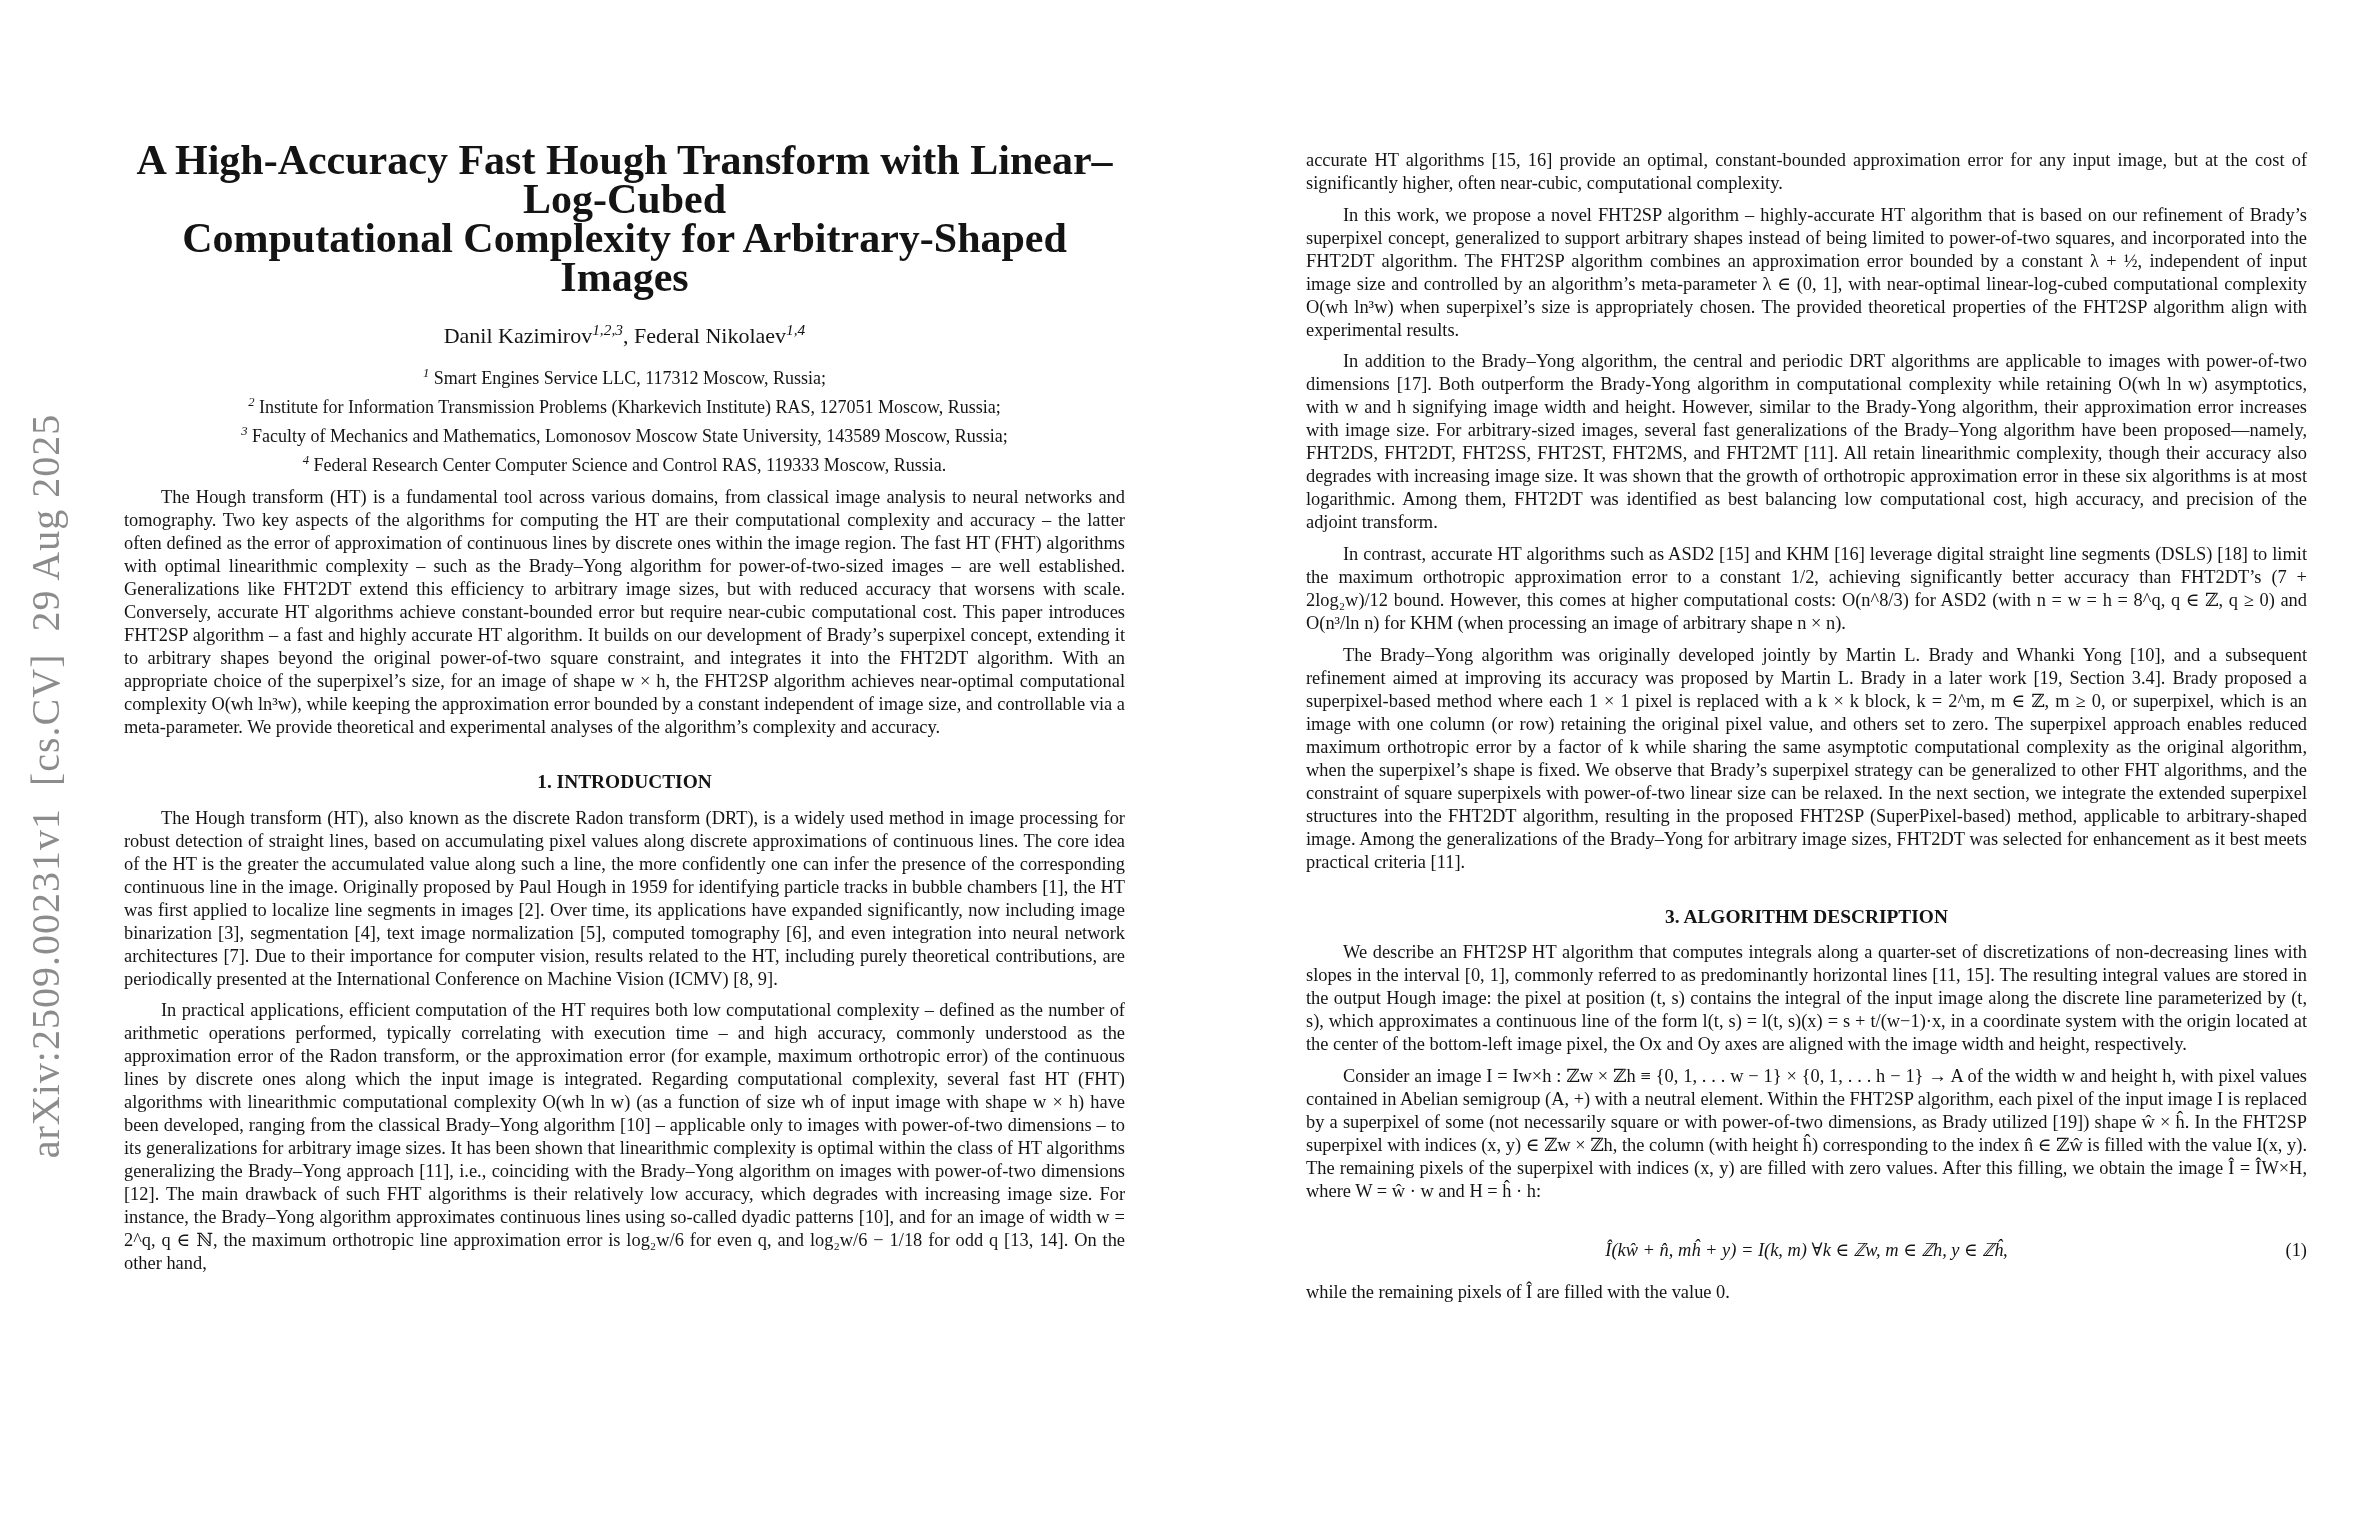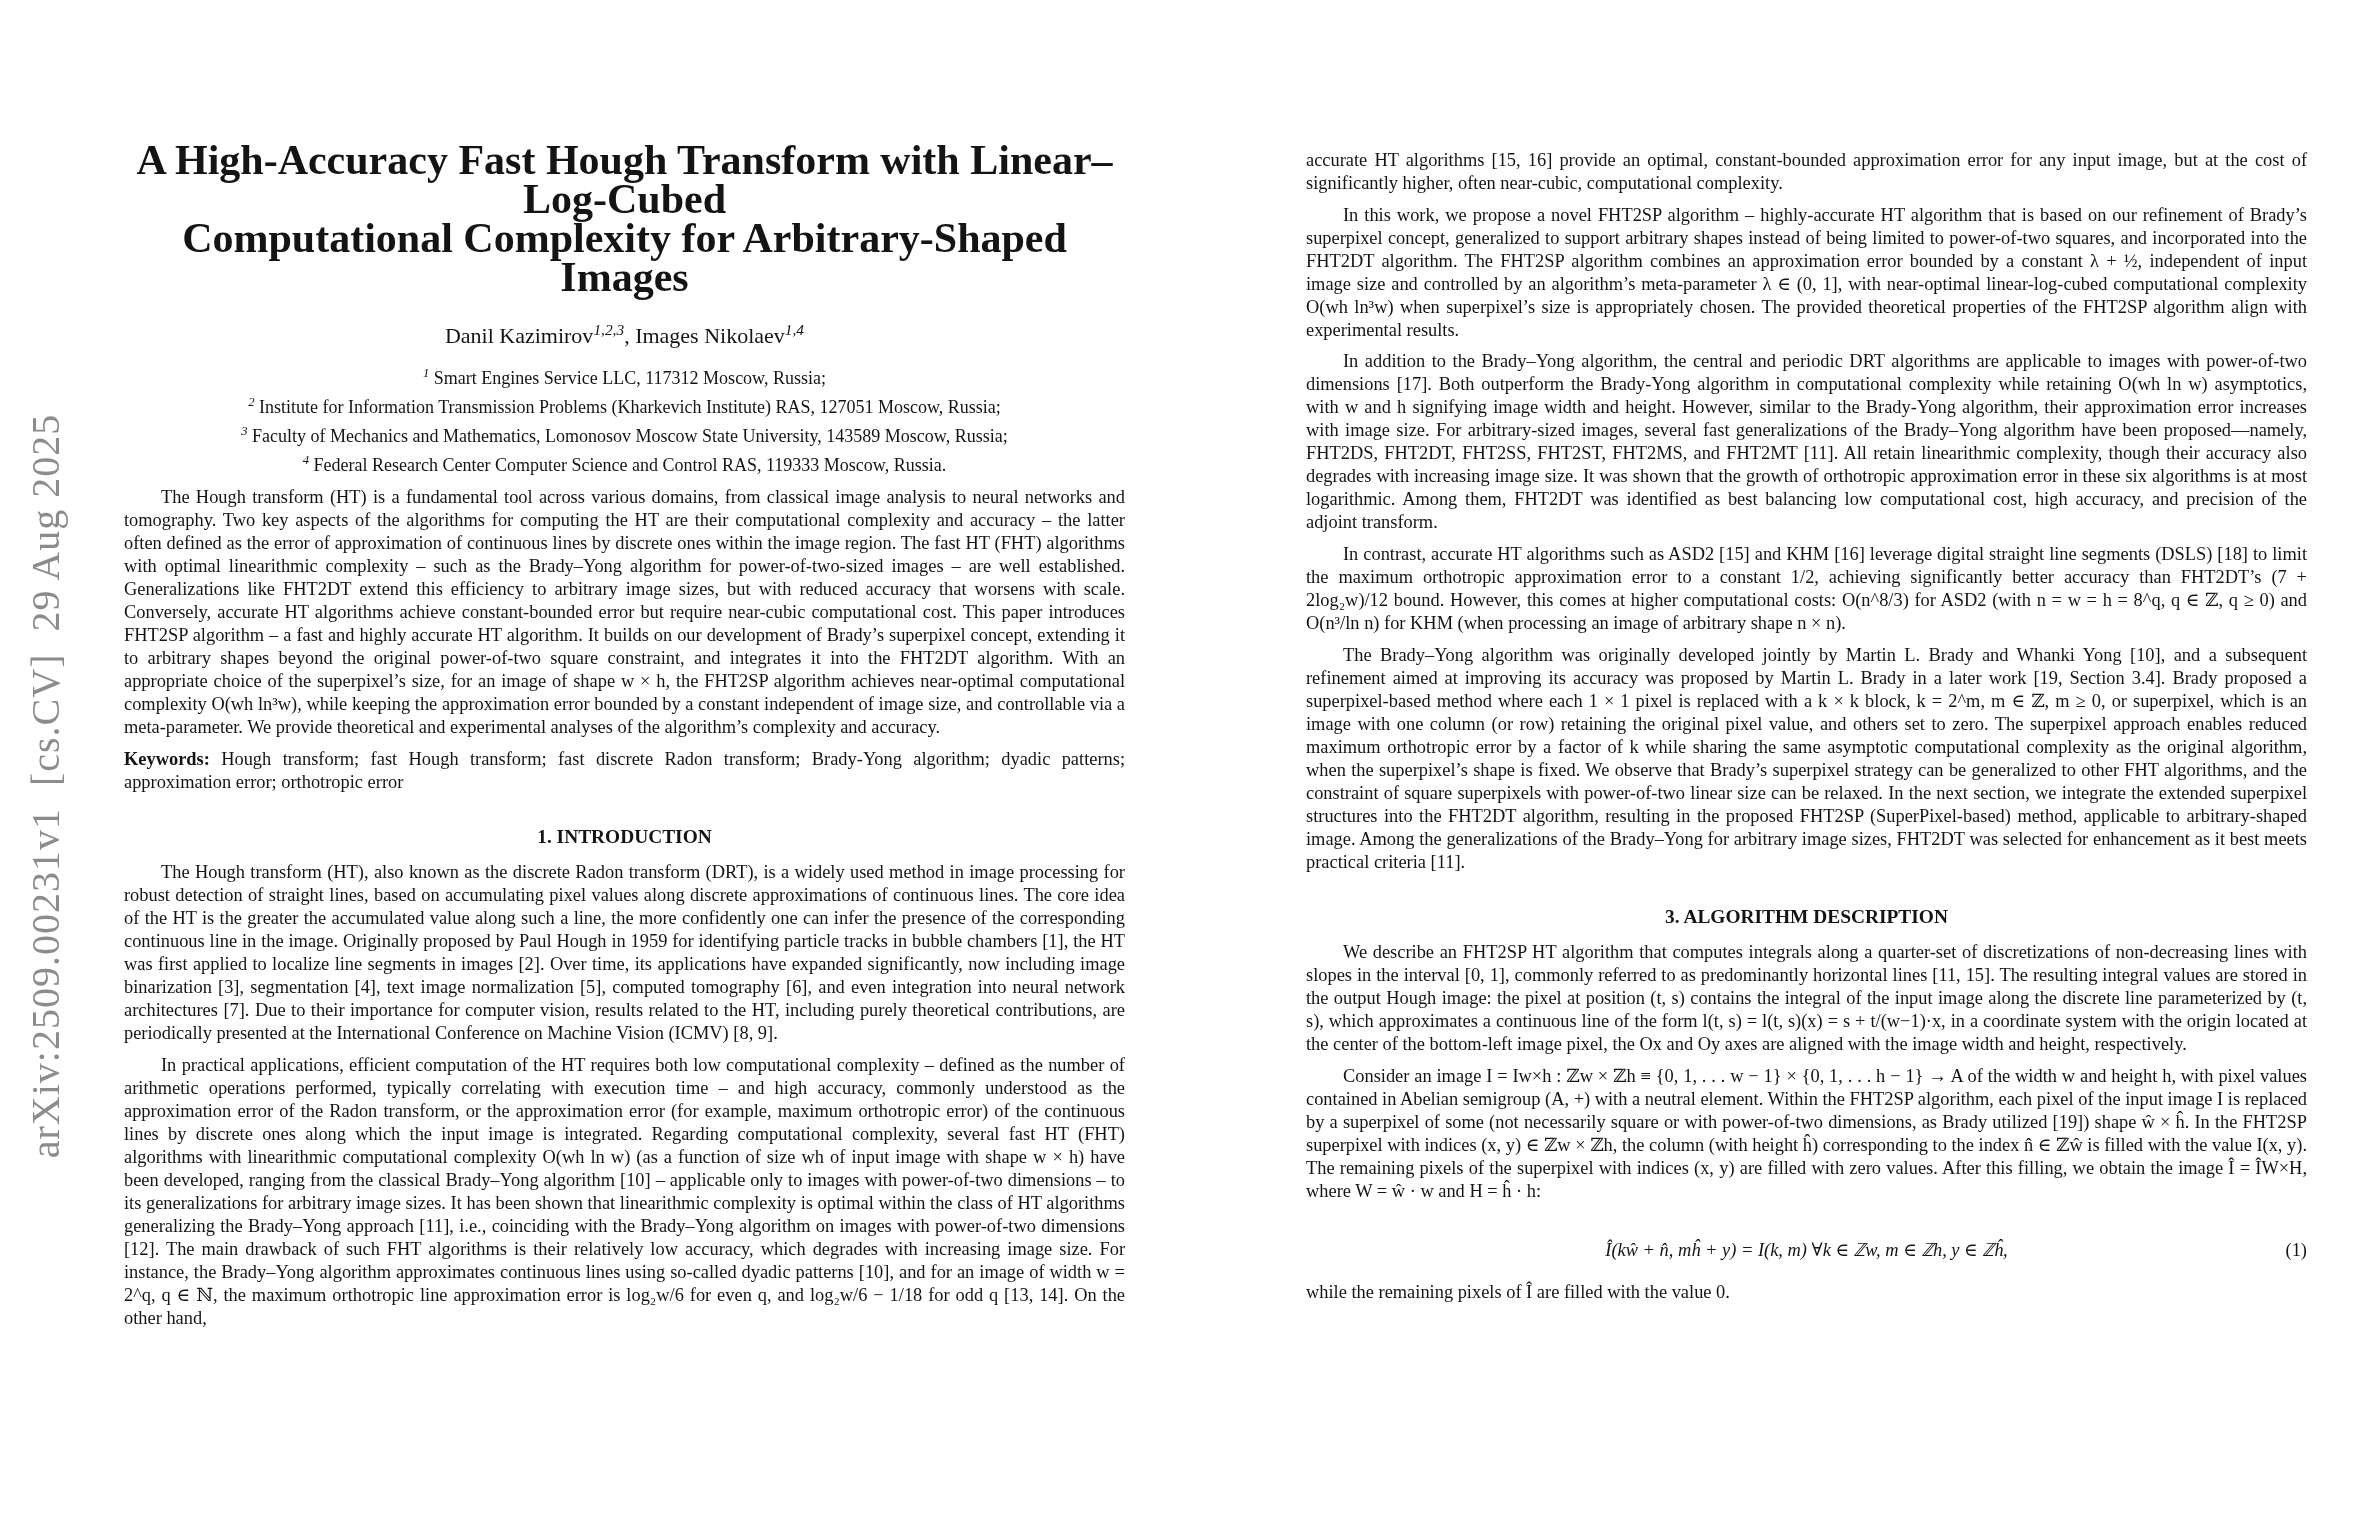--- a/index.html
+++ b/index.html
@@ -91,33 +91,32 @@
 
   <div class="stamp">arXiv:2509.00231v1  [cs.CV]  29 Aug 2025</div>
 
   <div class="col" id="col-left">
     <div class="title">
       <div>A High-Accuracy Fast Hough Transform with Linear–Log-Cubed</div>
       <div>Computational Complexity for Arbitrary-Shaped Images</div>
     </div>
 
     <div class="authors">
-      <span>Danil Kazimirov</span><sup>1,2,3</sup><span>, </span><span>Images Nikolaev</span><sup>1,4</sup>
+      <span>Danil Kazimirov</span><sup>1,2,3</sup><span>, </span><span>Federal Nikolaev</span><sup>1,4</sup>
     </div>
 
     <div class="affils">
       <div class="affil"><sup>1</sup><span> Smart Engines Service LLC, 117312 Moscow, Russia;</span></div>
       <div class="affil"><sup>2</sup><span> Institute for Information Transmission Problems (Kharkevich Institute) RAS, 127051 Moscow, Russia;</span></div>
       <div class="affil"><sup>3</sup><span> Faculty of Mechanics and Mathematics, Lomonosov Moscow State University, 143589 Moscow, Russia;</span></div>
       <div class="affil"><sup>4</sup><span> Federal Research Center Computer Science and Control RAS, 119333 Moscow, Russia.</span></div>
     </div>
 
     <p class="body-par indent">The Hough transform (HT) is a fundamental tool across various domains, from classical image analysis to neural networks and tomography. Two key aspects of the algorithms for computing the HT are their computational complexity and accuracy – the latter often defined as the error of approximation of continuous lines by discrete ones within the image region. The fast HT (FHT) algorithms with optimal linearithmic complexity – such as the Brady–Yong algorithm for power-of-two-sized images – are well established. Generalizations like FHT2DT extend this efficiency to arbitrary image sizes, but with reduced accuracy that worsens with scale. Conversely, accurate HT algorithms achieve constant-bounded error but require near-cubic computational cost. This paper introduces FHT2SP algorithm – a fast and highly accurate HT algorithm. It builds on our development of Brady’s superpixel concept, extending it to arbitrary shapes beyond the original power-of-two square constraint, and integrates it into the FHT2DT algorithm. With an appropriate choice of the superpixel’s size, for an image of shape w × h, the FHT2SP algorithm achieves near-optimal computational complexity O(wh ln³w), while keeping the approximation error bounded by a constant independent of image size, and controllable via a meta-parameter. We provide theoretical and experimental analyses of the algorithm’s complexity and accuracy.</p>
 
-    <p class="body-par kw"><span class="kw-label">Keywords:</span><span> Hough transform; fast Hough transform; fast discrete Radon transform; Brady-Yong algorithm; dyadic patterns; approximation error; orthotropic error</span></p>
 
     <div class="sec-heading">1. INTRODUCTION</div>
     <p class="body-par indent">The Hough transform (HT), also known as the discrete Radon transform (DRT), is a widely used method in image processing for robust detection of straight lines, based on accumulating pixel values along discrete approximations of continuous lines. The core idea of the HT is the greater the accumulated value along such a line, the more confidently one can infer the presence of the corresponding continuous line in the image. Originally proposed by Paul Hough in 1959 for identifying particle tracks in bubble chambers [1], the HT was first applied to localize line segments in images [2]. Over time, its applications have expanded significantly, now including image binarization [3], segmentation [4], text image normalization [5], computed tomography [6], and even integration into neural network architectures [7]. Due to their importance for computer vision, results related to the HT, including purely theoretical contributions, are periodically presented at the International Conference on Machine Vision (ICMV) [8, 9].</p>
     <p class="body-par indent">In practical applications, efficient computation of the HT requires both low computational complexity – defined as the number of arithmetic operations performed, typically correlating with execution time – and high accuracy, commonly understood as the approximation error of the Radon transform, or the approximation error (for example, maximum orthotropic error) of the continuous lines by discrete ones along which the input image is integrated. Regarding computational complexity, several fast HT (FHT) algorithms with linearithmic computational complexity O(wh ln w) (as a function of size wh of input image with shape w × h) have been developed, ranging from the classical Brady–Yong algorithm [10] – applicable only to images with power-of-two dimensions – to its generalizations for arbitrary image sizes. It has been shown that linearithmic complexity is optimal within the class of HT algorithms generalizing the Brady–Yong approach [11], i.e., coinciding with the Brady–Yong algorithm on images with power-of-two dimensions [12]. The main drawback of such FHT algorithms is their relatively low accuracy, which degrades with increasing image size. For instance, the Brady–Yong algorithm approximates continuous lines using so-called dyadic patterns [10], and for an image of width w = 2^q, q ∈ ℕ, the maximum orthotropic line approximation error is log₂w/6 for even q, and log₂w/6 − 1/18 for odd q [13, 14]. On the other hand,</p>
   </div>
 
   <div class="col" id="col-right">
     <p class="body-par" style="margin-top:8px">accurate HT algorithms [15, 16] provide an optimal, constant-bounded approximation error for any input image, but at the cost of significantly higher, often near-cubic, computational complexity.</p>
     <p class="body-par indent">In this work, we propose a novel FHT2SP algorithm – highly-accurate HT algorithm that is based on our refinement of Brady’s superpixel concept, generalized to support arbitrary shapes instead of being limited to power-of-two squares, and incorporated into the FHT2DT algorithm. The FHT2SP algorithm combines an approximation error bounded by a constant λ + ½, independent of input image size and controlled by an algorithm’s meta-parameter λ ∈ (0, 1], with near-optimal linear-log-cubed computational complexity O(wh ln³w) when superpixel’s size is appropriately chosen. The provided theoretical properties of the FHT2SP algorithm align with experimental results.</p>
 

